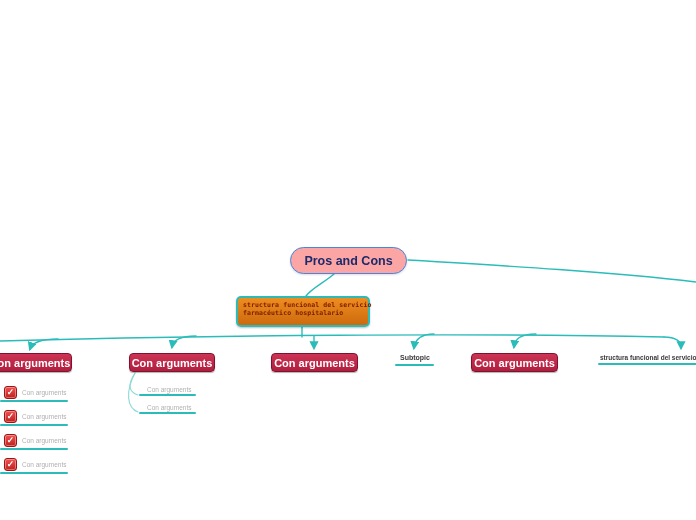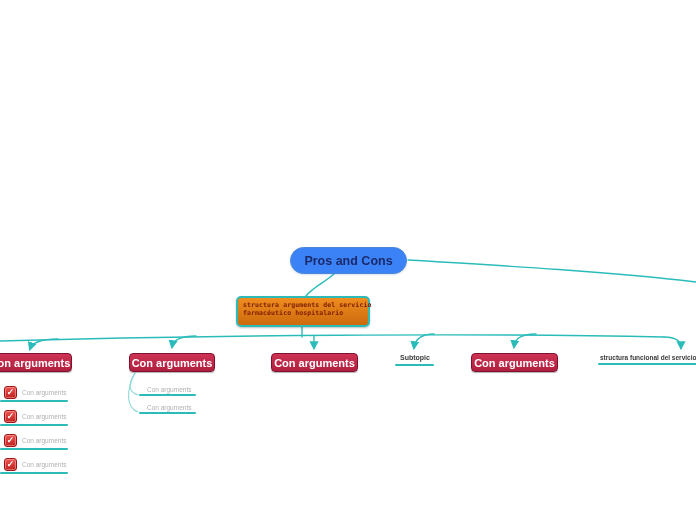--- a/index.html
+++ b/index.html
@@ -5,21 +5,21 @@
   html,body{margin:0;padding:0;background:#ffffff;}
   #canvas{
     position:relative;width:696px;height:520px;overflow:hidden;
     background:#ffffff;font-family:"Liberation Sans",sans-serif;
   }
   svg.edges{position:absolute;left:0;top:0;pointer-events:none;}
 
   
   .root-node{
     position:absolute;left:290px;top:247px;width:117px;height:27px;
-    background:#3b82f6;border:1.6px solid #4a86d8;border-radius:14px;
+    background:#fca5a5;border:1.6px solid #4a86d8;border-radius:14px;
     display:flex;align-items:center;justify-content:center;
     font-size:12.5px;font-weight:bold;color:#1b2a6b;
     box-shadow:0 1px 2px rgba(40,80,160,.18);box-sizing:border-box;
   }
 
   
   .central-node{
     position:absolute;left:236px;top:296px;width:134px;height:31px;
     background:linear-gradient(#ef8d20,#cd6a0d);
     border:2px solid #2bbcba;border-radius:5px;box-sizing:border-box;
@@ -92,21 +92,21 @@
       <path d="M135,373 C127,385 129,392 138,395"></path>
       <path d="M135,373 C125,392 127,408 138,412"></path>
     </g>
   </svg>
 
   <div class="root-node">
     <span>Pros and Cons</span>
   </div>
 
   <div class="central-node">
-    <span>structura arguments del servicio</span>
+    <span>structura funcional del servicio</span>
     <span>farmacéutico hospitalario</span>
   </div>
 
   <div class="con-node" style="left:-12px;width:84px;">Con arguments</div>
   <div class="con-node" style="left:129px;width:86px;">Con arguments</div>
   <div class="con-node" style="left:271px;width:87px;">Con arguments</div>
   <div class="con-node" style="left:471px;width:87px;">Con arguments</div>
 
   <div class="line-topic-label" style="left:396px;top:354px;width:38px;text-align:center;">Subtopic</div>
   <div class="tealbar" style="left:395px;top:364px;width:39px;"></div>

